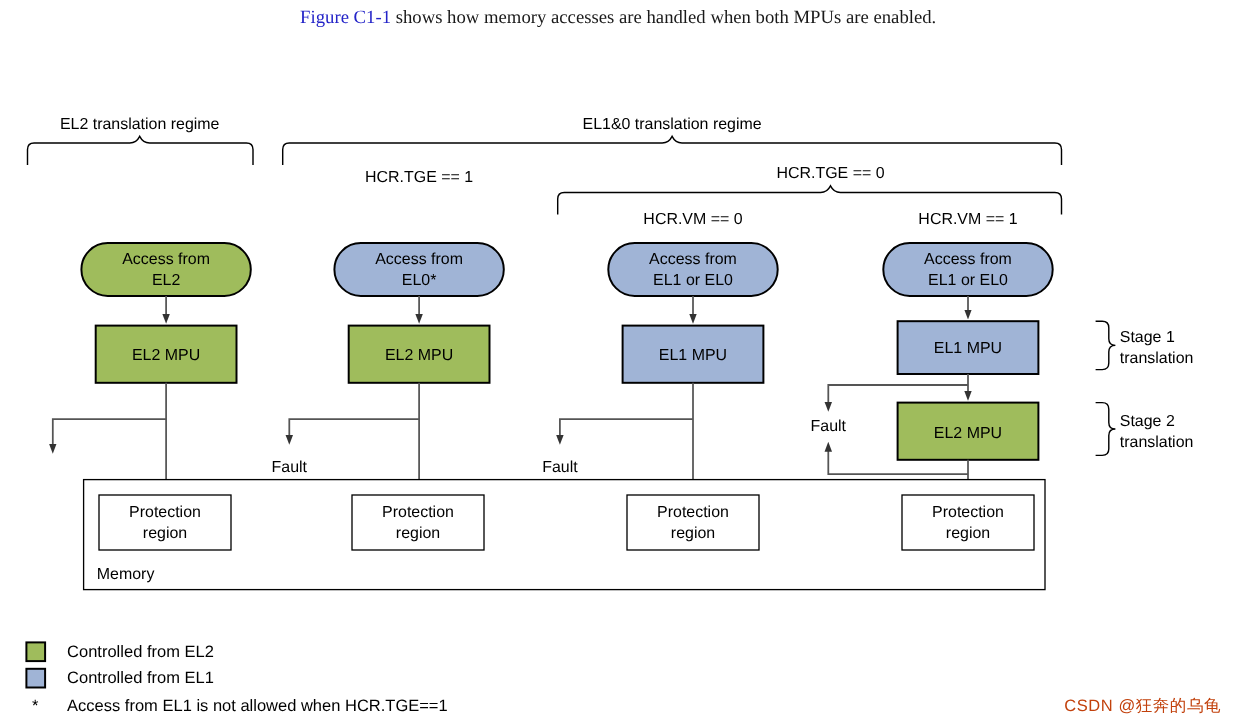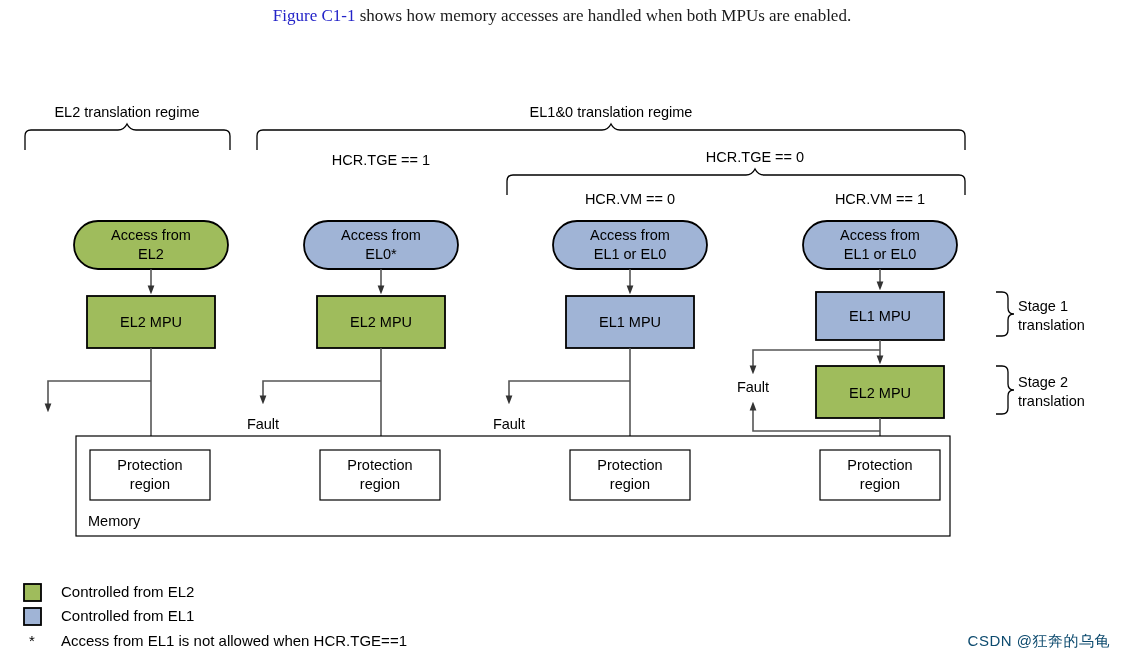--- a/index.html
+++ b/index.html
@@ -66,21 +66,21 @@
     fill: #ffffff;
     stroke: #000000;
     stroke-width: 1.2;
   }
   #watermark {
     position: absolute;
     right: 14px;
     bottom: 8px;
     font-family: "Liberation Sans", sans-serif;
     font-size: 15px;
-    color: #0c4a6e;
+    color: #c2410c;
     letter-spacing: 0.5px;
     user-select: none;
   }
 </style>
 </head>
 <body>
 
 <div id="caption">
   <span class="figref">Figure C1-1</span><span> shows how memory accesses are handled when both MPUs are enabled.</span>
 </div>

